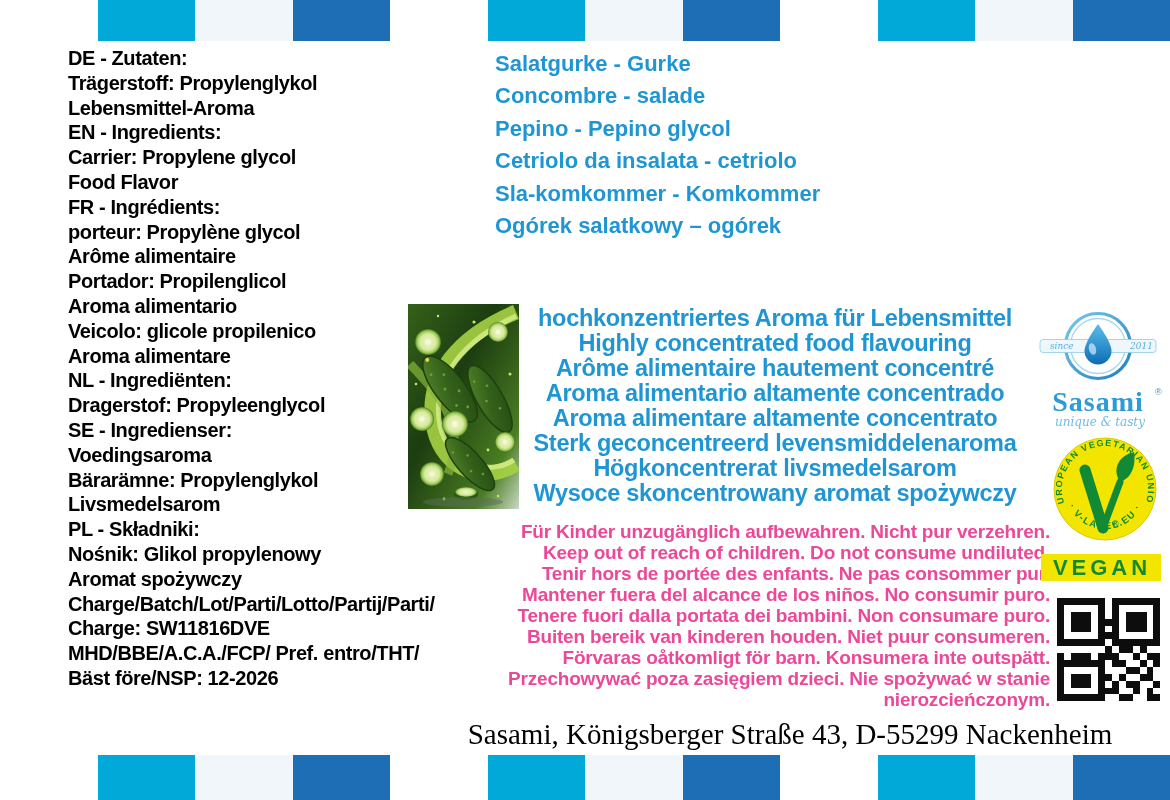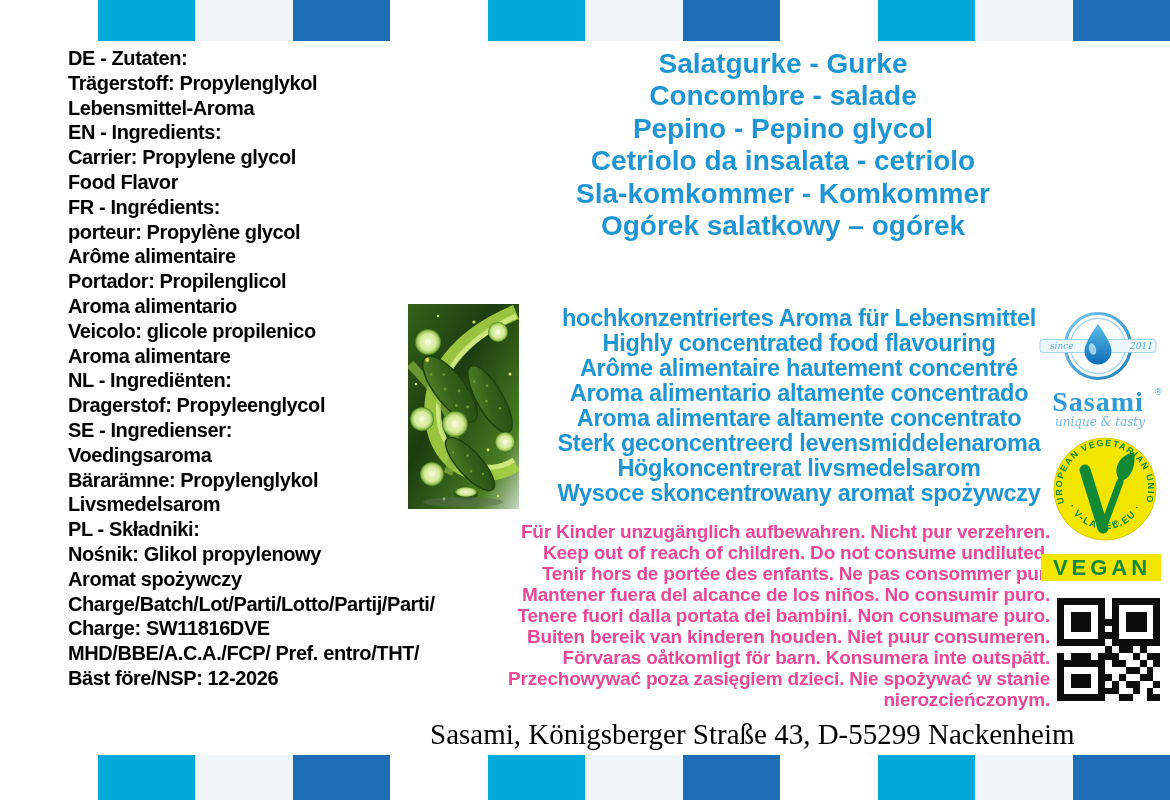--- a/index.html
+++ b/index.html
@@ -18,42 +18,42 @@
 
   
   .left-col{
     position:absolute;left:20px;top:46px;width:412px;
     font-weight:bold;font-size:20px;line-height:24.8px;color:#000;
     letter-spacing:-0.4px;white-space:nowrap;margin-left:48px;
   }
 
   
   .product-names{
-    position:absolute;left:495px;top:48px;width:576px;text-align:center;
-    color:var(--blue);font-weight:bold;font-size:28px;
+    position:absolute;left:495px;top:48px;width:576px;text-align:left;
+    color:var(--blue);font-weight:bold;font-size:22px;
   }
   .pname{height:32.4px;line-height:32.4px;white-space:nowrap;}
 
   
   .concentrated{
-    position:absolute;left:518px;top:306px;width:562px;text-align:center;
+    position:absolute;left:494px;top:306px;width:562px;text-align:center;
     color:var(--blue);font-weight:bold;font-size:23.5px;line-height:25px;
     letter-spacing:-0.3px;
   }
   .cline{white-space:nowrap;}
 
   
   .warnings{
     position:absolute;left:418px;top:521px;width:632px;text-align:right;
     color:#ec4899;font-weight:bold;font-size:19px;line-height:21px;letter-spacing:-0.2px;
   }
 
   
   .address{
-    position:absolute;left:430px;top:718px;width:720px;text-align:left;
+    position:absolute;left:430px;top:718px;width:720px;text-align:center;
     font-family:"Liberation Serif", serif;font-size:29px;color:#000;white-space:nowrap;
   }
 
   
   .cuke{position:absolute;left:408px;top:304px;width:111px;height:205px;}
   .cuke svg{display:block;}
 
   
   .sasami-logo{position:absolute;left:1038px;top:311px;width:132px;height:122px;}
 

